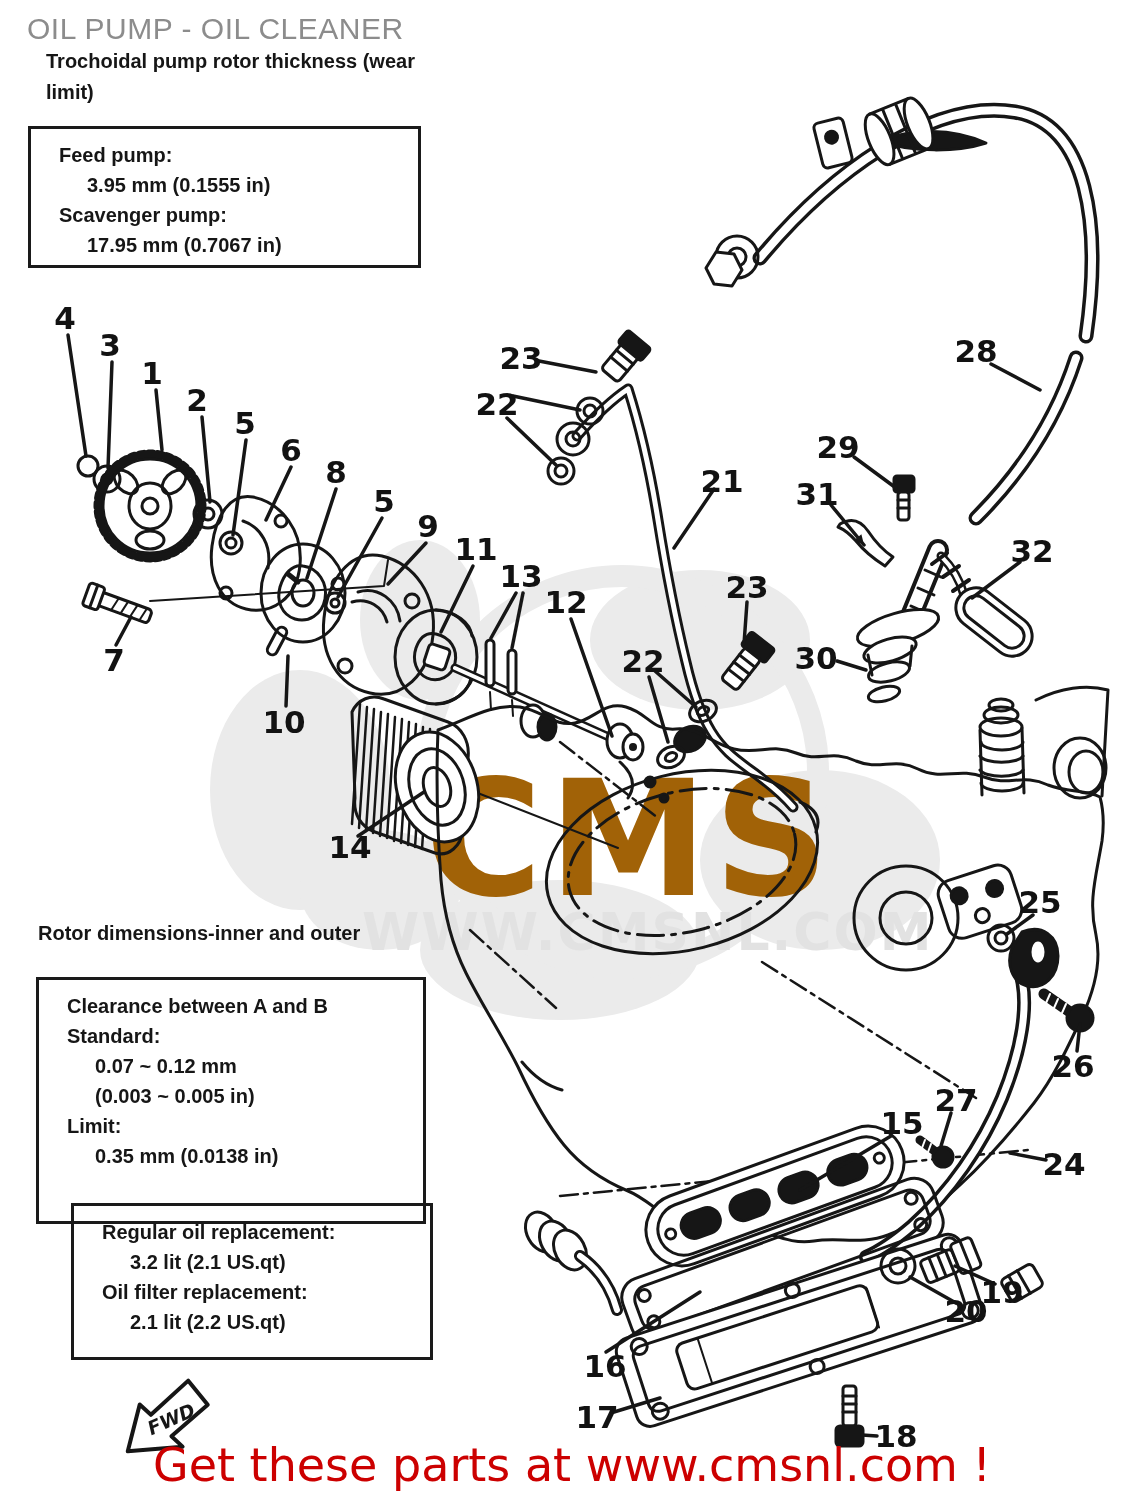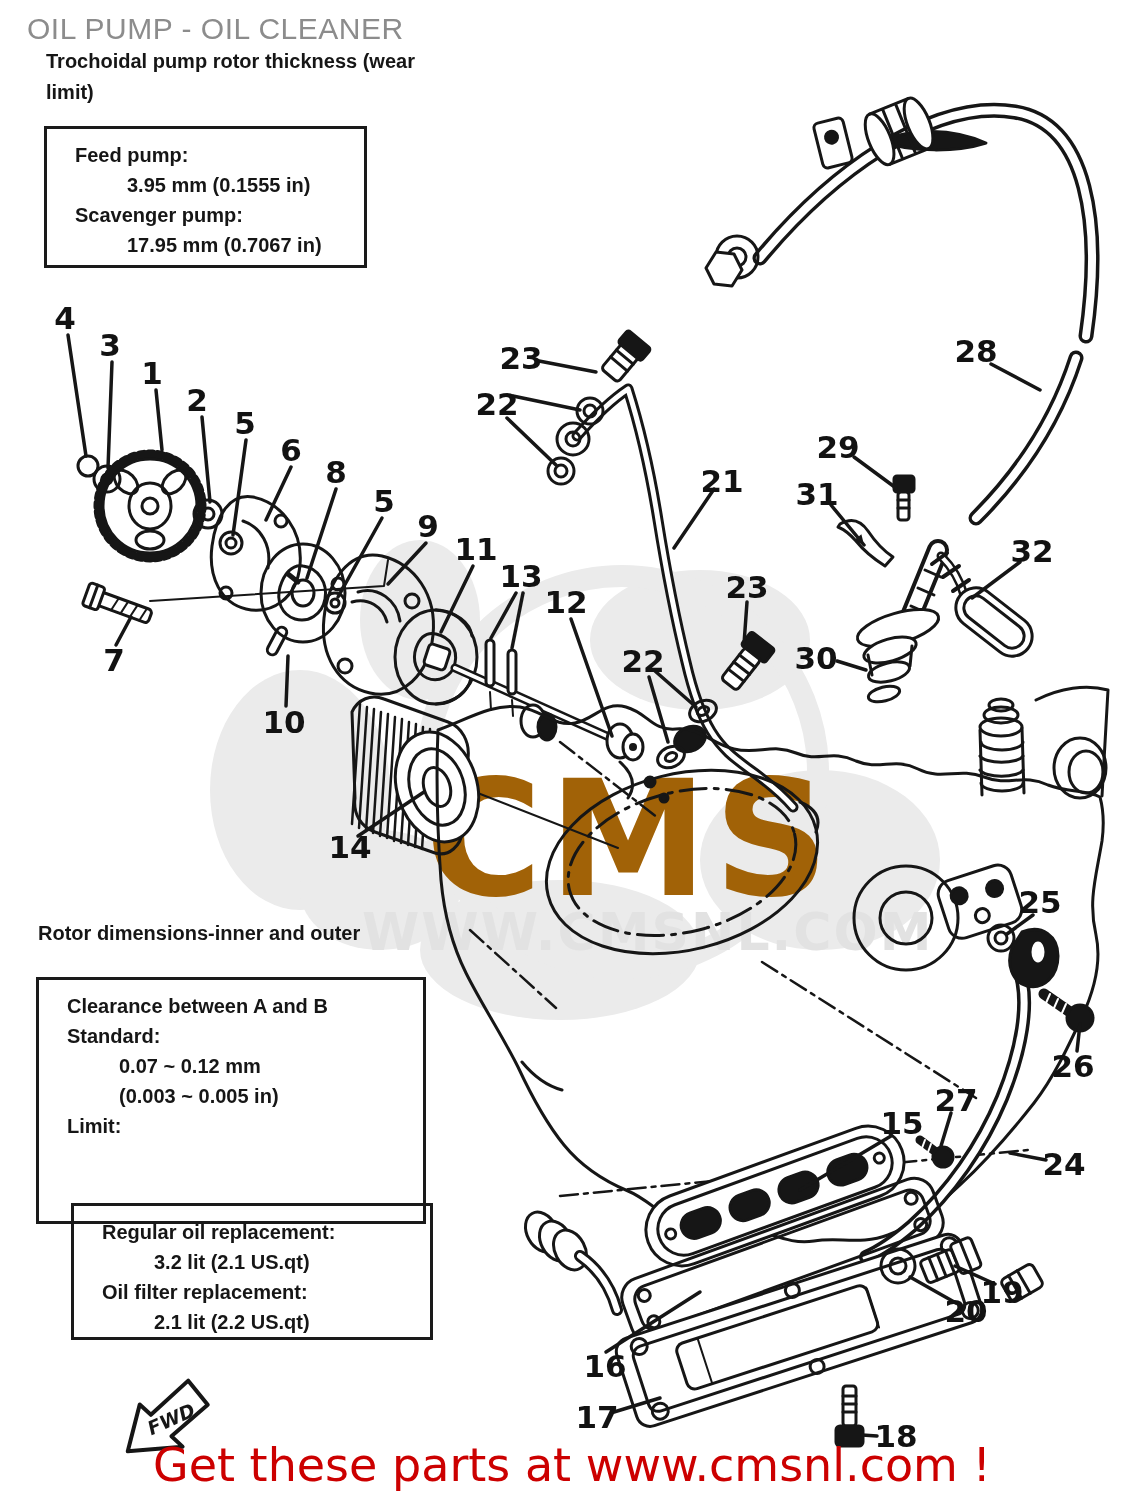--- a/index.html
+++ b/index.html
@@ -40,21 +40,21 @@
     font-size:30px;letter-spacing:.5px;color:var(--title-gray);
   }
   .note{position:absolute;left:46px;top:46px;z-index:3;font-weight:bold;font-size:20px;line-height:31px;}
   .section-label{position:absolute;left:38px;top:922px;z-index:3;font-weight:bold;font-size:20px;}
   .spec-box{
     position:absolute;z-index:3;border:3px solid #1a1a1a;box-sizing:border-box;
     background:transparent;padding-top:11px;
   }
   .spec-line{font-weight:bold;font-size:20px;line-height:30px;white-space:nowrap;}
   .ind-0{padding-left:28px;}
-  .ind-1{padding-left:80px;}
+  .ind-1{padding-left:56px;}
   
   #labels-layer{position:absolute;inset:0;z-index:4;}
   .part-label{
     position:absolute;transform:translate(-50%,-50%);
     font-family:"DejaVu Sans",sans-serif;font-weight:bold;font-size:31px;color:#121212;
     line-height:1;
   }
   
   .footer{
     position:absolute;left:0;top:1438px;width:100%;text-align:center;z-index:5;
@@ -399,38 +399,39 @@
     </g>
   </svg>
 
   <div class="page-title">OIL PUMP - OIL CLEANER</div>
 
   <div class="note">
     <div>Trochoidal pump rotor thickness (wear</div>
     <div>limit)</div>
   </div>
 
-  <div class="spec-box" style="left:44px;top:126px;width:323px;height:142px;">
+  <div class="spec-box" style="left:28px;top:126px;width:393px;height:142px;">
       <div class="spec-line ind-0">Feed pump:</div>
       <div class="spec-line ind-1">3.95 mm (0.1555 in)</div>
       <div class="spec-line ind-0">Scavenger pump:</div>
       <div class="spec-line ind-1">17.95 mm (0.7067 in)</div>
     </div>
 
   <div class="section-label">Rotor dimensions-inner and outer</div>
 
   <div class="spec-box" style="left:36px;top:977px;width:390px;height:247px;">
       <div class="spec-line ind-0">Clearance between A and B</div>
       <div class="spec-line ind-0">Standard:</div>
       <div class="spec-line ind-1">0.07 ~ 0.12 mm</div>
       <div class="spec-line ind-1">(0.003 ~ 0.005 in)</div>
       <div class="spec-line ind-0">Limit:</div>
+      <div class="spec-line ind-1">0.35 mm (0.0138 in)</div>
     </div>
 
-  <div class="spec-box" style="left:71px;top:1203px;width:362px;height:137px;">
+  <div class="spec-box" style="left:71px;top:1203px;width:362px;height:157px;">
       <div class="spec-line ind-0">Regular oil replacement:</div>
       <div class="spec-line ind-1">3.2 lit (2.1 US.qt)</div>
       <div class="spec-line ind-0">Oil filter replacement:</div>
       <div class="spec-line ind-1">2.1 lit (2.2 US.qt)</div>
     </div>
 
   <div id="labels-layer">
       <div class="part-label" style="left: 65px; top: 318px;">4</div>
       <div class="part-label" style="left: 110px; top: 345px;">3</div>
       <div class="part-label" style="left: 152px; top: 373px;">1</div>

